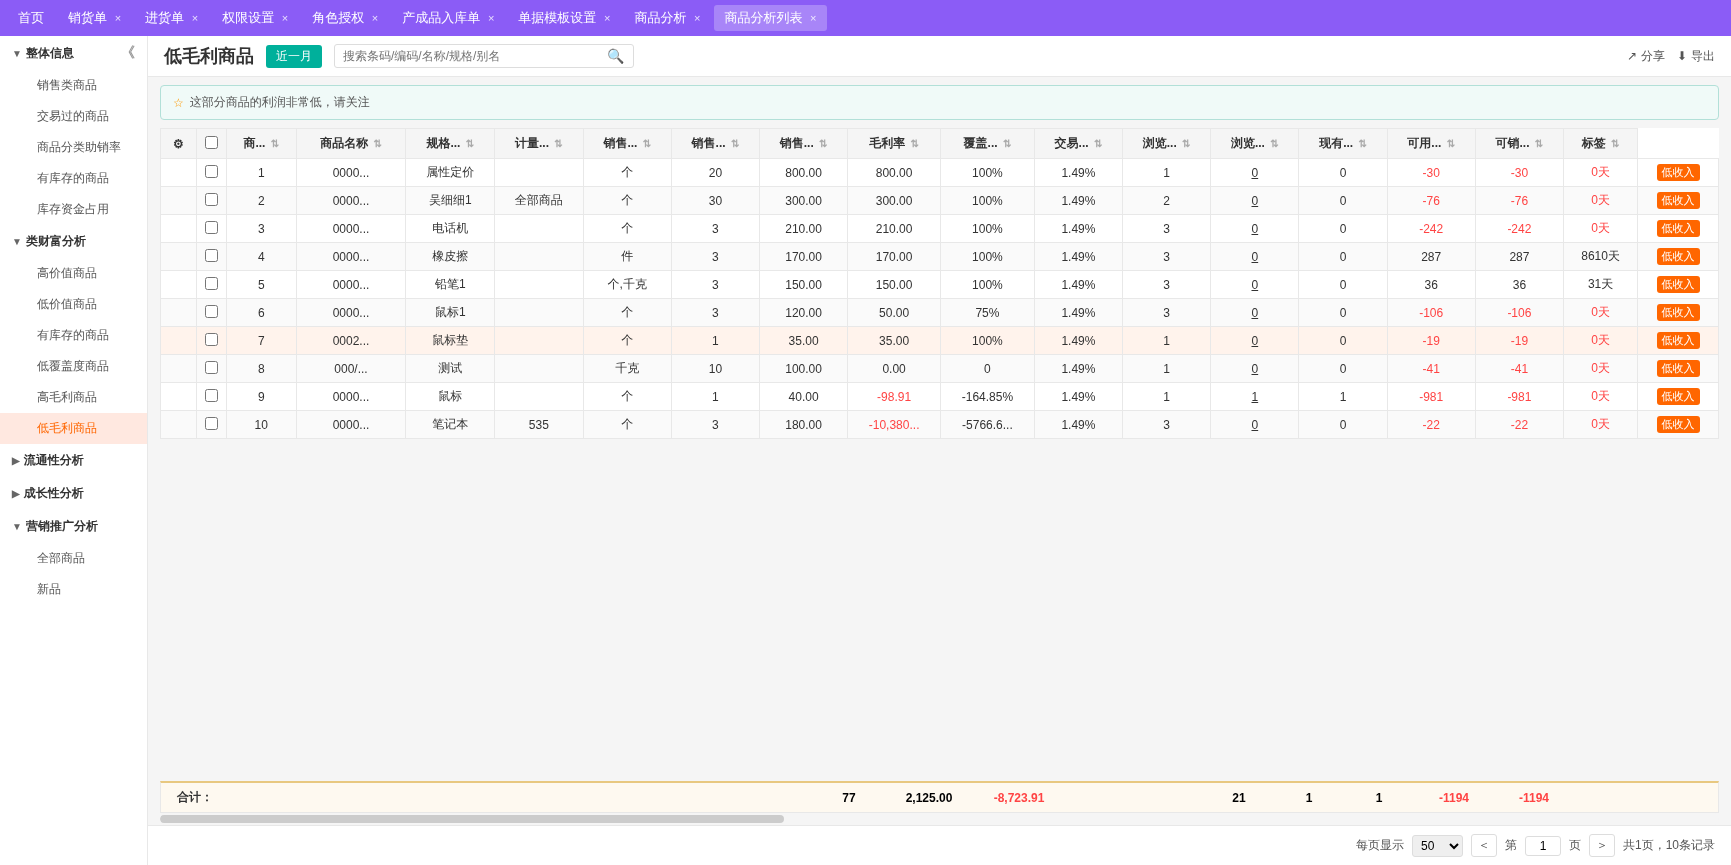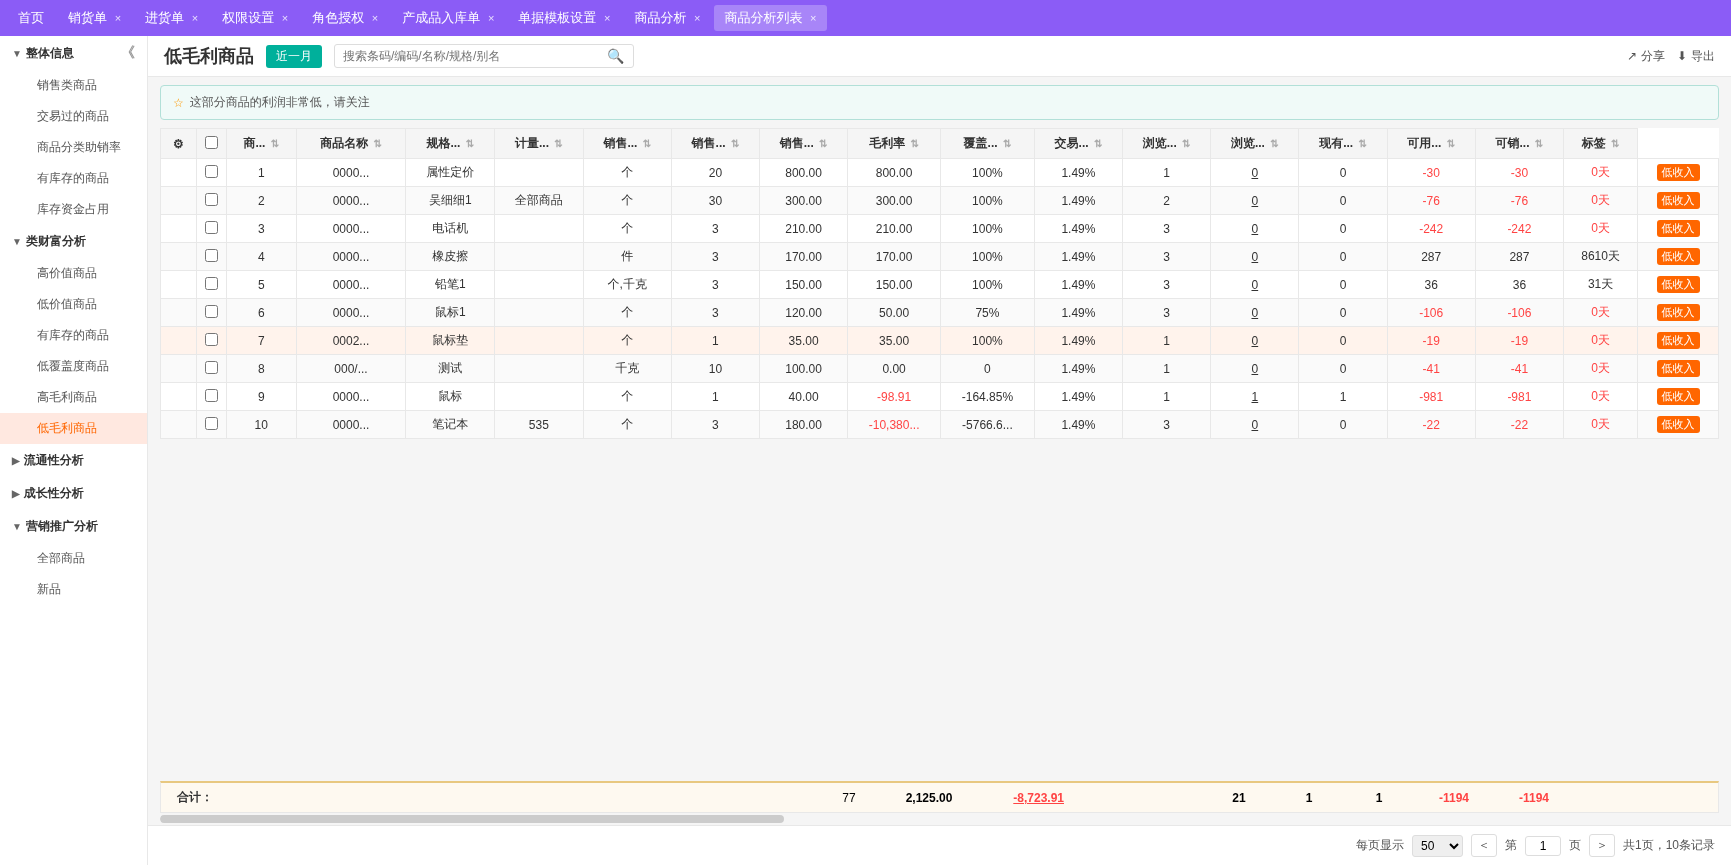--- a/index.html
+++ b/index.html
@@ -595,23 +595,23 @@
     <div class="table-footer">
       <div style="display:flex;width:100%;align-items:center;">
         <span class="footer-label">合计：</span>
         <span style="flex:1;"></span>
 
         <span style="width:36px;text-align:center;"></span>
         <span style="width:80px;text-align:center;"></span>
         <span style="width:120px;text-align:center;"></span>
         <span style="width:80px;text-align:center;"></span>
         <span style="width:60px;text-align:center;"></span>
-        <span style="width:70px;text-align:center;font-weight:normal;">77</span>
+        <span style="width:70px;text-align:center;font-weight:bold;">77</span>
         <span style="width:90px;text-align:center;font-weight:bold;">2,125.00</span>
-        <span style="width:90px;text-align:right;font-weight:bold;color:#ff4444;text-decoration:underline;">-8,723.91</span>
+        <span style="width:90px;text-align:center;font-weight:bold;color:#ff4444;">-8,723.91</span>
         <span style="width:70px;text-align:center;"></span>
         <span style="width:70px;text-align:center;"></span>
         <span style="width:70px;text-align:center;font-weight:bold;">21</span>
         <span style="width:70px;text-align:center;font-weight:bold;">1</span>
         <span style="width:70px;text-align:center;font-weight:bold;">1</span>
         <span style="width:80px;text-align:center;font-weight:bold;color:#ff4444;">-1194</span>
         <span style="width:80px;text-align:center;font-weight:bold;color:#ff4444;">-1194</span>
         <span style="width:80px;text-align:center;"></span>
         <span style="width:60px;text-align:center;"></span>
       </div>

